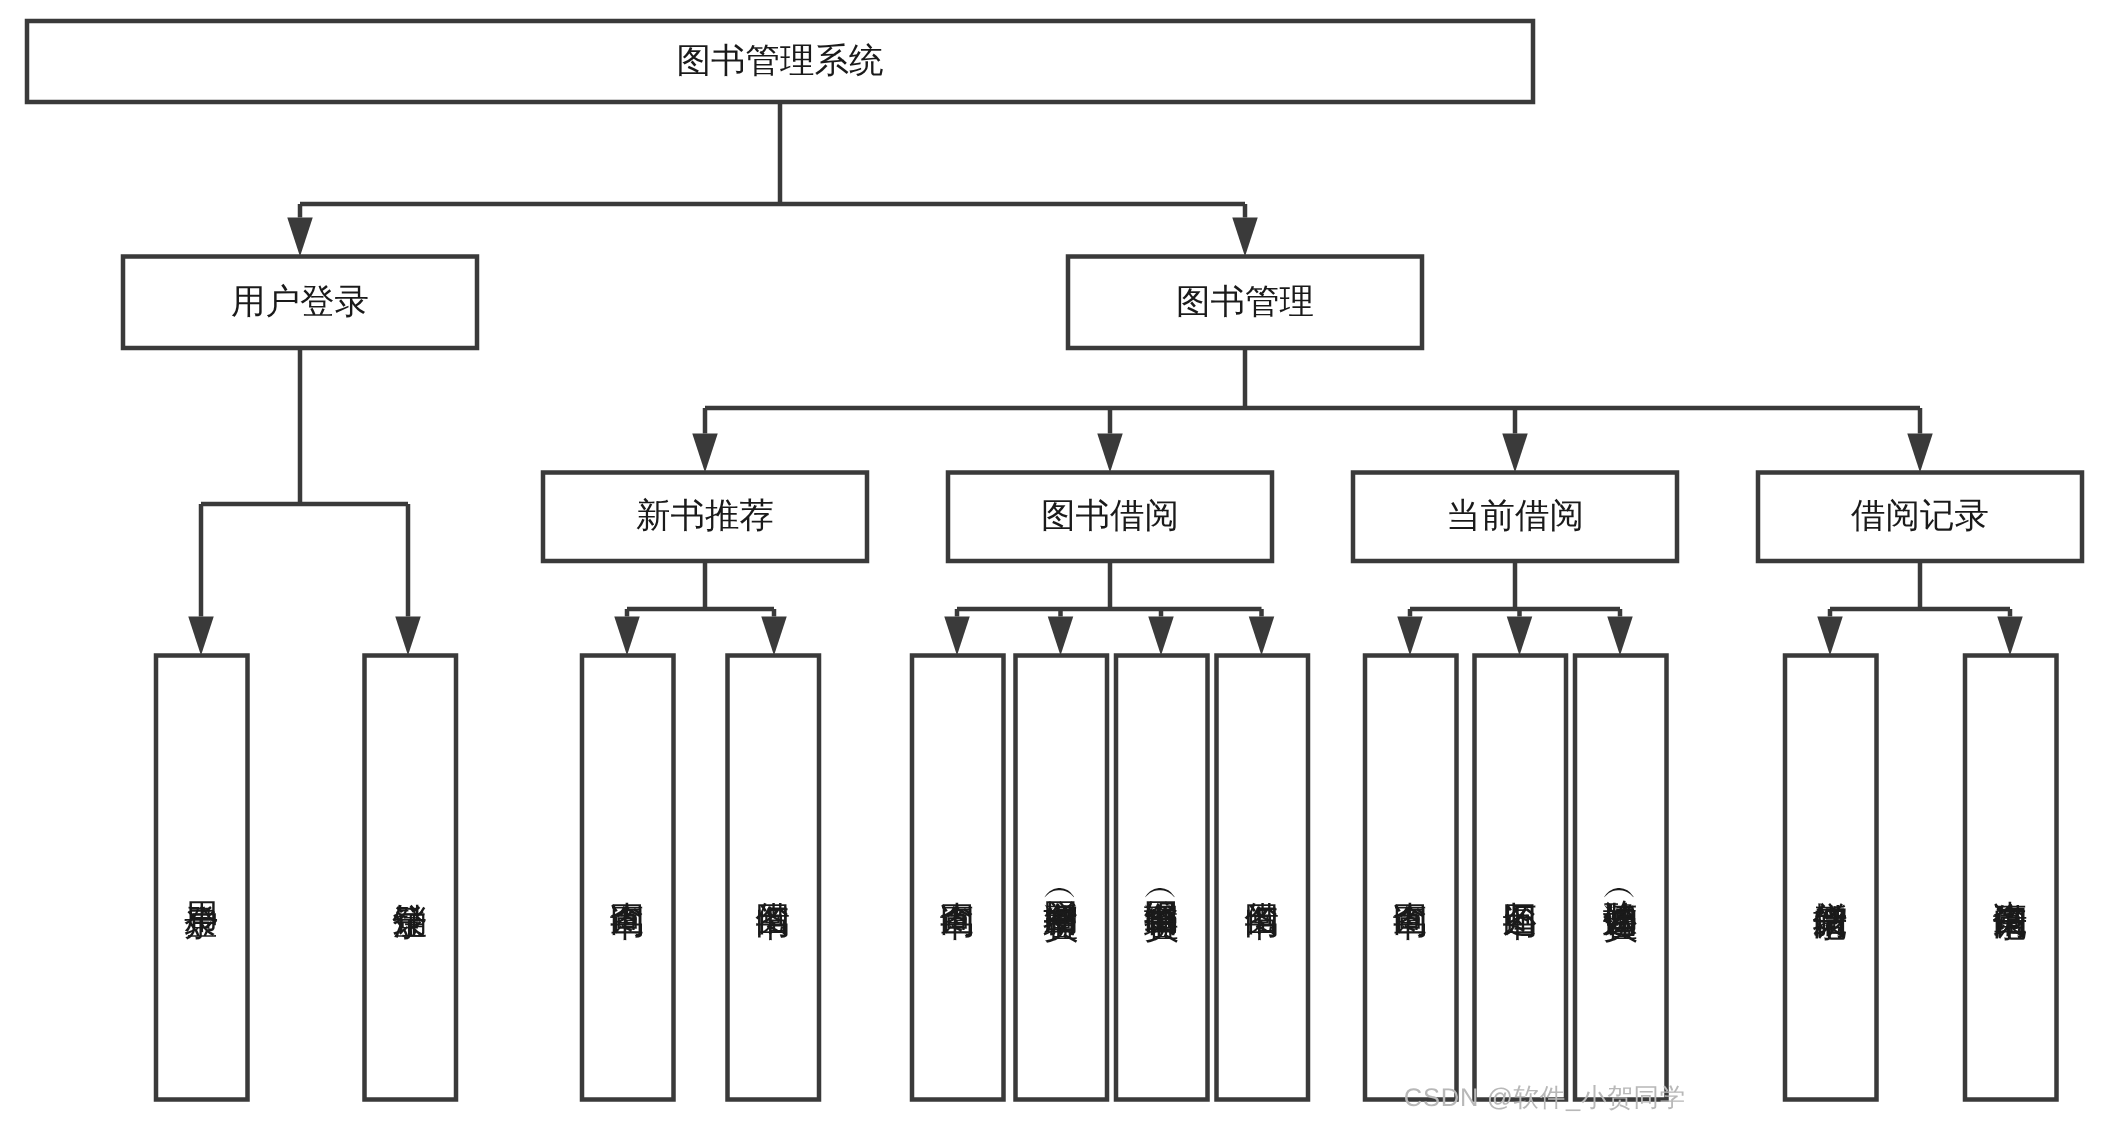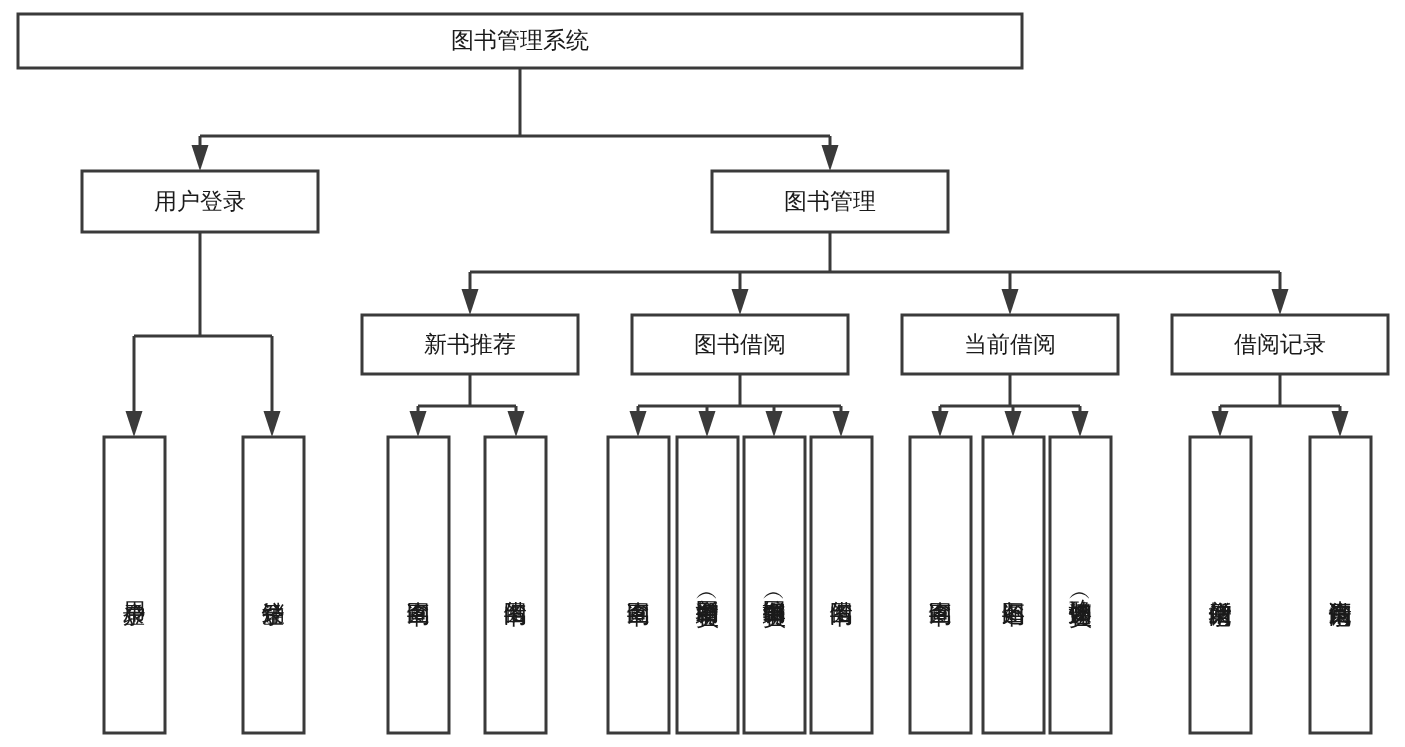--- a/index.html
+++ b/index.html
@@ -221,13 +221,14 @@
         <span class="node-label-v">确认归还（管理员）</span>
       </div>
       <div class="node-label-v-wrap" style="left: 1190px; top: 437px; width: 61px; height: 296px;">
         <span class="node-label-v">新增借阅记录</span>
       </div>
       <div class="node-label-v-wrap" style="left: 1310px; top: 437px; width: 61px; height: 296px;">
         <span class="node-label-v">查询借阅记录</span>
       </div>
     </div>
 
+  <div class="watermark">CSDN @软件_小贺同学</div>
 </div>
 
 </body></html>

